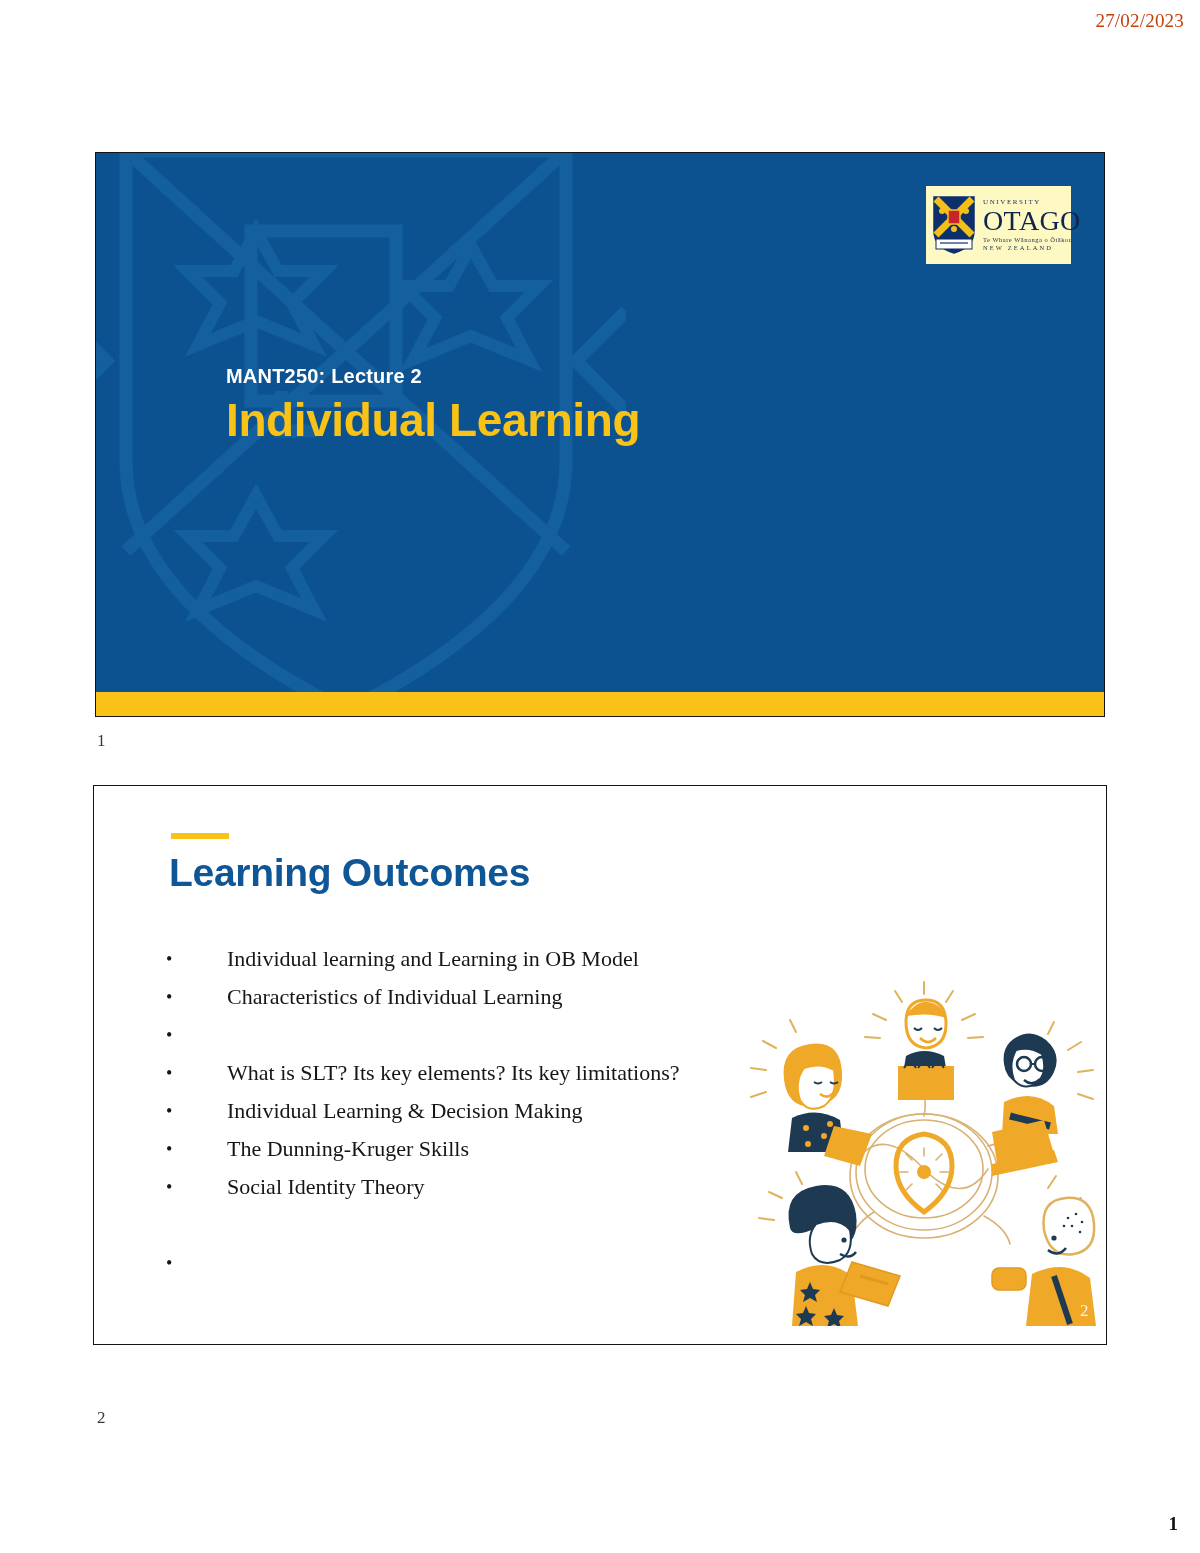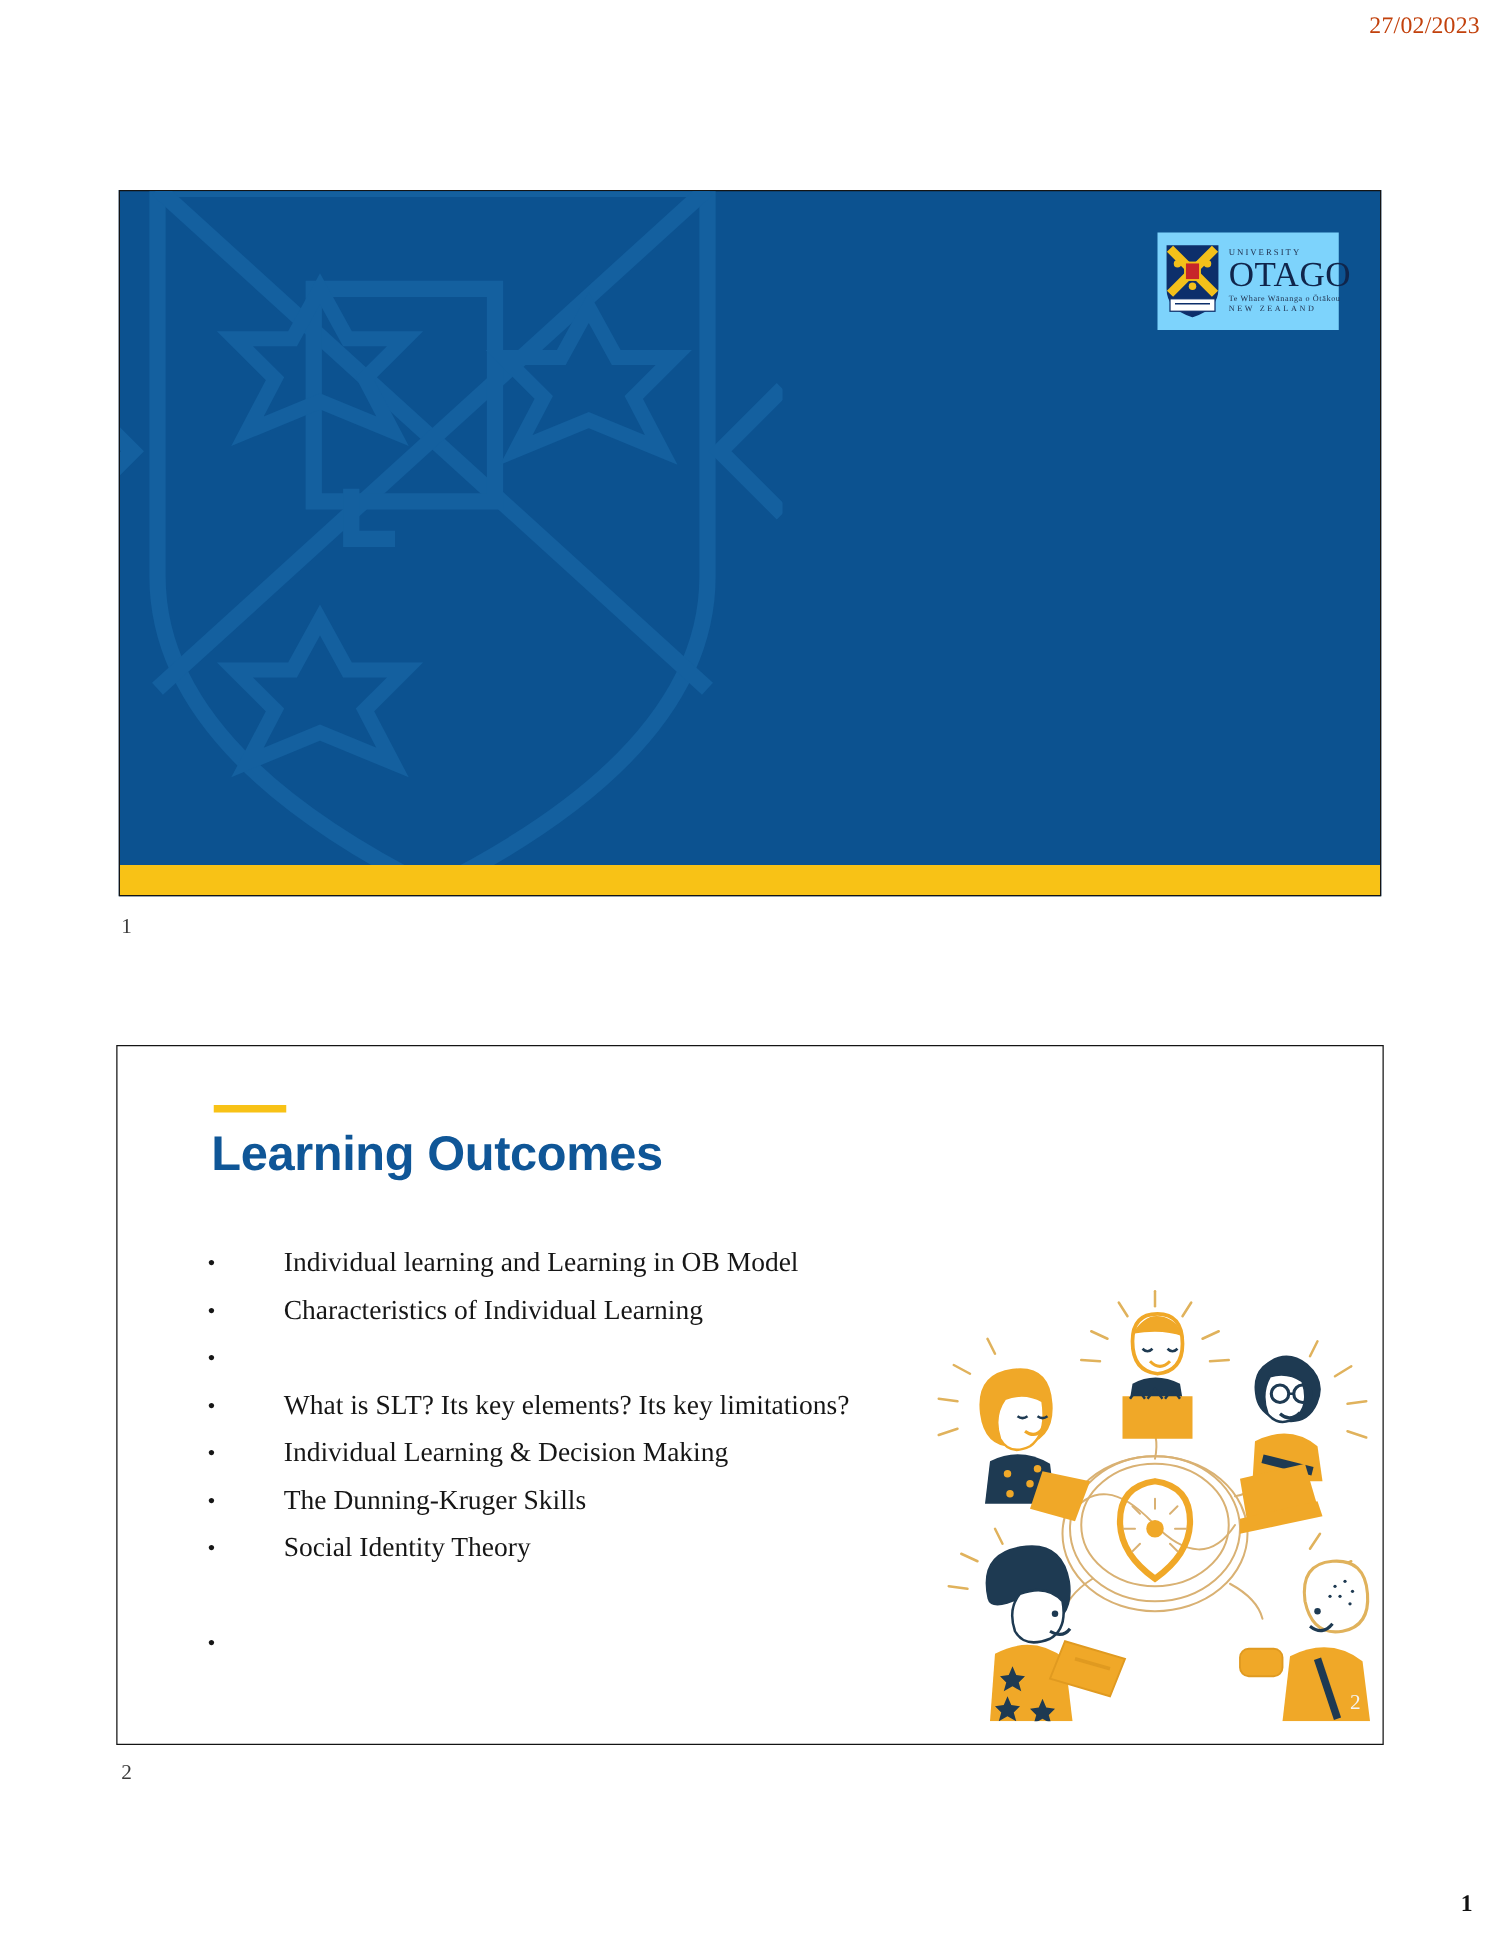--- a/index.html
+++ b/index.html
@@ -70,21 +70,21 @@
     opacity: 1;
     pointer-events: none;
   }
 
   .otago-logo {
     position: absolute;
     right: 33px;
     top: 33px;
     width: 145px;
     height: 78px;
-    background: #7dd3fc;
+    background: #fef9c3;
     box-sizing: border-box;
     padding: 13px 6px;
     display: flex;
     align-items: center;
     gap: 7px;
   }
   .otago-shield { width: 44px; height: 60px; flex: none; }
   .otago-wordmark {
     display: flex;
     flex-direction: column;
@@ -146,21 +146,21 @@
     left: 0;
     right: 0;
     bottom: 0;
     height: 24px;
     background: #f8c216;
   }
 
   
   #slide-2 {
     left: 93px;
-    top: 836px;
+    top: 785px;
     width: 1014px;
     height: 560px;
     background: #ffffff;
   }
   #slide-2-number { left: 97px; top: 1408px; }
 
   .gold-accent {
     position: absolute;
     left: 77px;
     top: 47px;
@@ -265,20 +265,24 @@
       <path d="M8 48 h28" stroke="#0d2f6b" stroke-width="1.2"></path>
     </svg>
     <div class="otago-wordmark">
       <span class="ow-top">UNIVERSITY</span>
       <span class="ow-main">OTAGO</span>
       <span class="ow-maori">Te Whare Wānanga o Ōtākou</span>
       <span class="ow-nz">NEW ZEALAND</span>
     </div>
   </div>
 
+  <div class="title-block">
+    <div class="eyebrow">MANT250: Lecture 2</div>
+    <div class="main-title">Individual Learning</div>
+  </div>
 
   <div class="gold-footer-bar"></div>
 </div>
 <div class="slide-number" id="slide-1-number">1</div>
 
 <div class="slide" id="slide-2">
 
   <div class="gold-accent"></div>
   <div class="slide-heading">Learning Outcomes</div>
 

